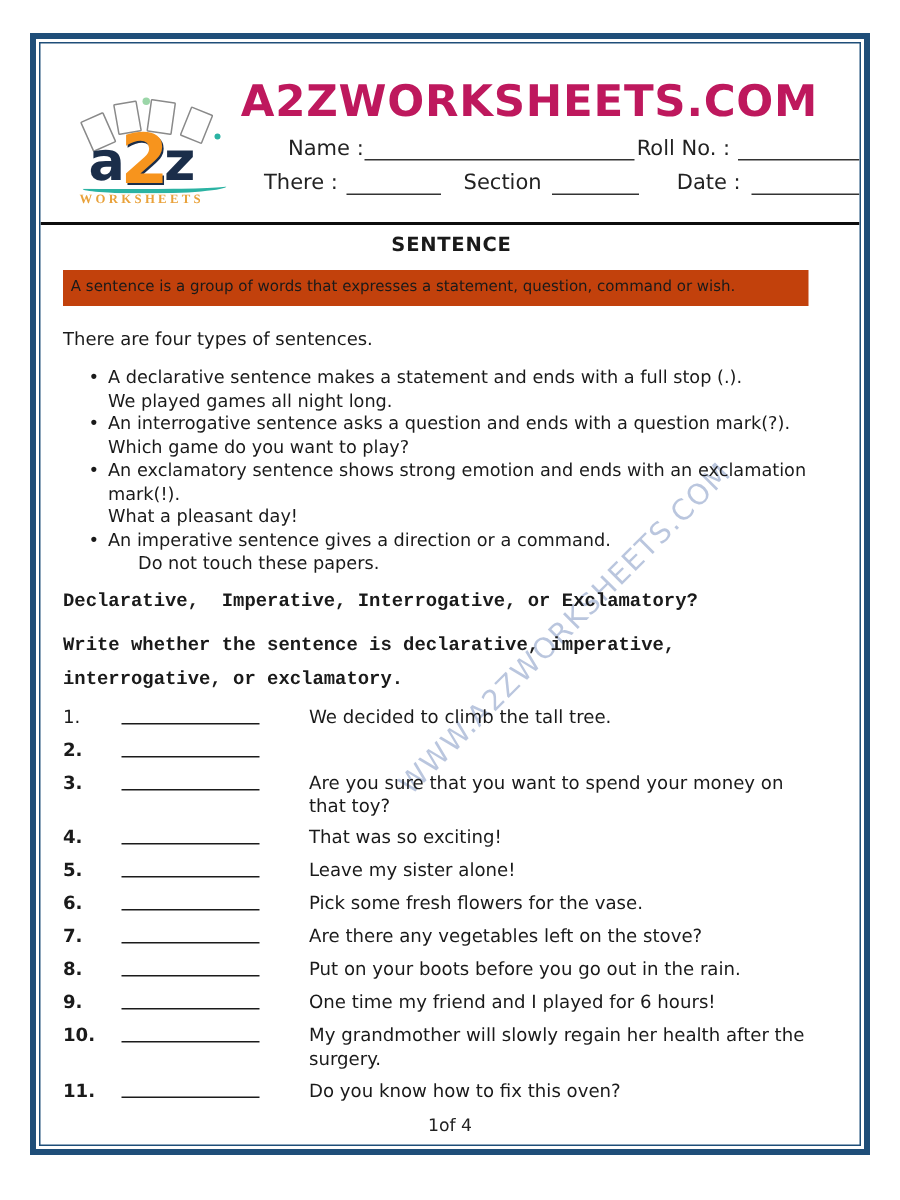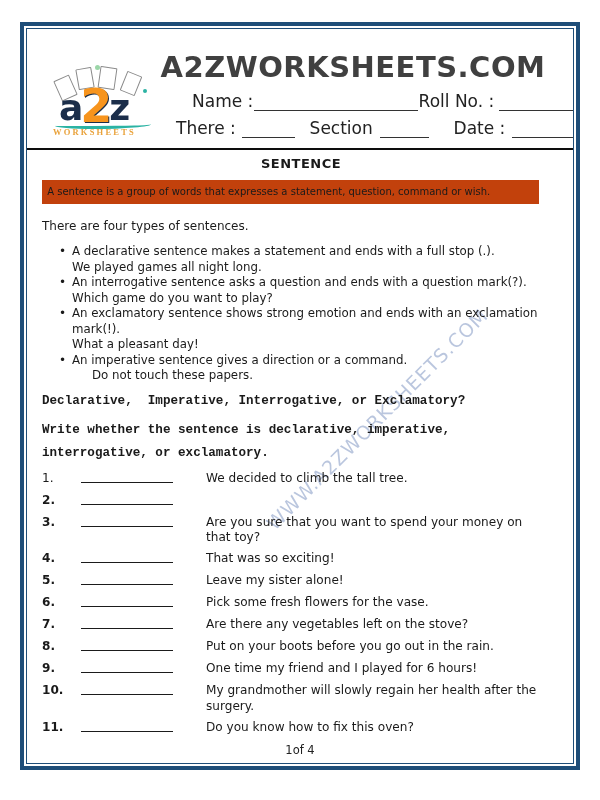--- a/index.html
+++ b/index.html
@@ -18,24 +18,24 @@
   .inner {
     position:absolute; inset:2px;
     border:1.5px solid #1f4e79;
     background:#ffffff;
     overflow:hidden;
   }
   
   .header { position:relative; height:119px; }
   .site-title {
     text-align:center; padding:21px 6px 0 112px;
-    font-size:29px; font-weight:bold; color:#404040; letter-spacing:0.5px;
+    font-size:29px; font-weight:bold; color:#be185d; letter-spacing:0.5px;
     white-space:nowrap;
   }
-  .form-rows { margin-top:7px; padding-left:148px; font-size:17px; color:#222; }
+  .form-rows { margin-top:7px; padding-left:148px; font-size:14px; color:#222; }
   .form-row { display:flex; align-items:flex-end; margin-bottom:7px; white-space:nowrap; }
   .form-row.r1 { padding-left:16px; }
   .uline { display:inline-block; border-bottom:1.2px solid #333; height:12px; }
   .u-name { width:186px; }
   .u-roll { width:84px; margin-left:4px; }
   .u-class { width:80px; margin-left:5px; margin-right:14px; }
   .u-section { width:74px; margin-left:6px; margin-right:24px; }
   .u-date { width:92px; margin-left:6px; }
   .lbl { padding:0 1px; }
   

